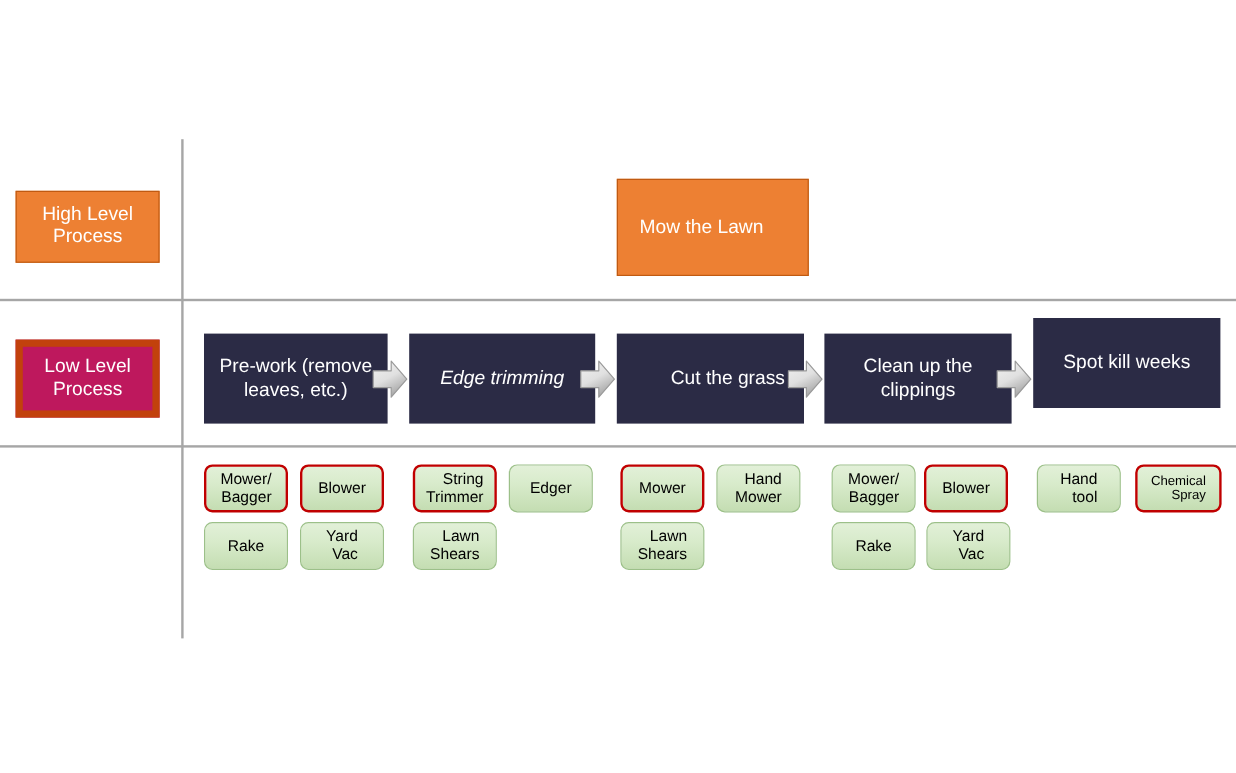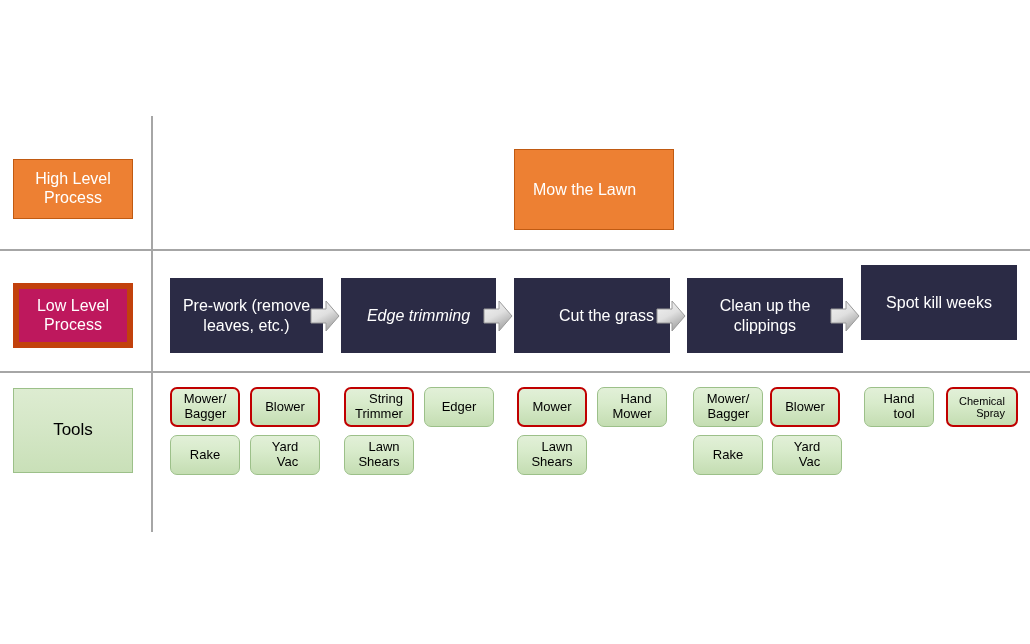--- a/index.html
+++ b/index.html
@@ -141,21 +141,20 @@
   <div class="hrule" id="rule-top" style="left: 0px; top: 221px; width: 1030px;"></div>
   <div class="hrule" id="rule-middle" style="left: 0px; top: 343px; width: 1030px;"></div>
   <div class="vrule" id="rule-vertical" style="left: 151px; top: 88px; height: 416px;"></div>
 
   <div class="lane-label lane-high">High Level
 Process</div>
 
   <div class="lane-label lane-low">Low Level
 Process</div>
 
-  <div class="lane-label lane-tools">Tools</div>
 
   <div id="high-level-layer">
       <div class="hl-box" style="left: 514px; top: 121px; width: 160px; height: 81px;">Mow the Lawn</div>
     </div>
 
   <div id="low-level-layer">
       <div class="ll-box" style="left: 170px; top: 250px; width: 153px; height: 75px;">Pre-work (remove
 leaves, etc.)</div>
       <div class="ll-box" style="left: 341px; top: 250px; width: 155px; height: 75px; font-style: italic;">Edge trimming</div>
       <div class="ll-box" style="left: 514px; top: 250px; width: 156px; height: 75px; padding-left: 34px;">Cut the grass</div>

